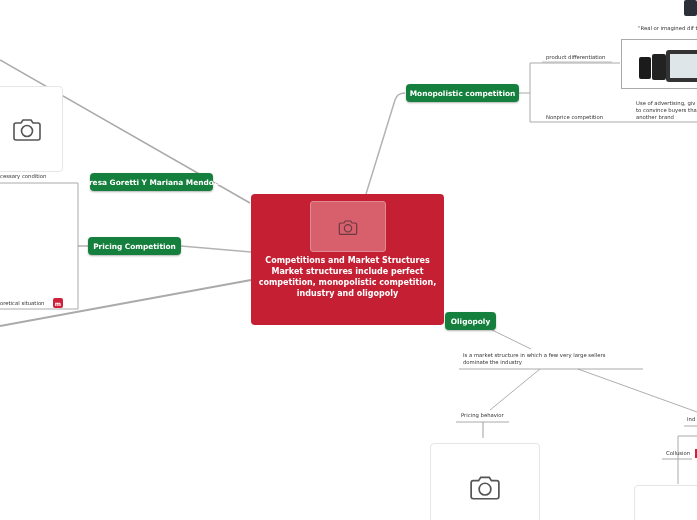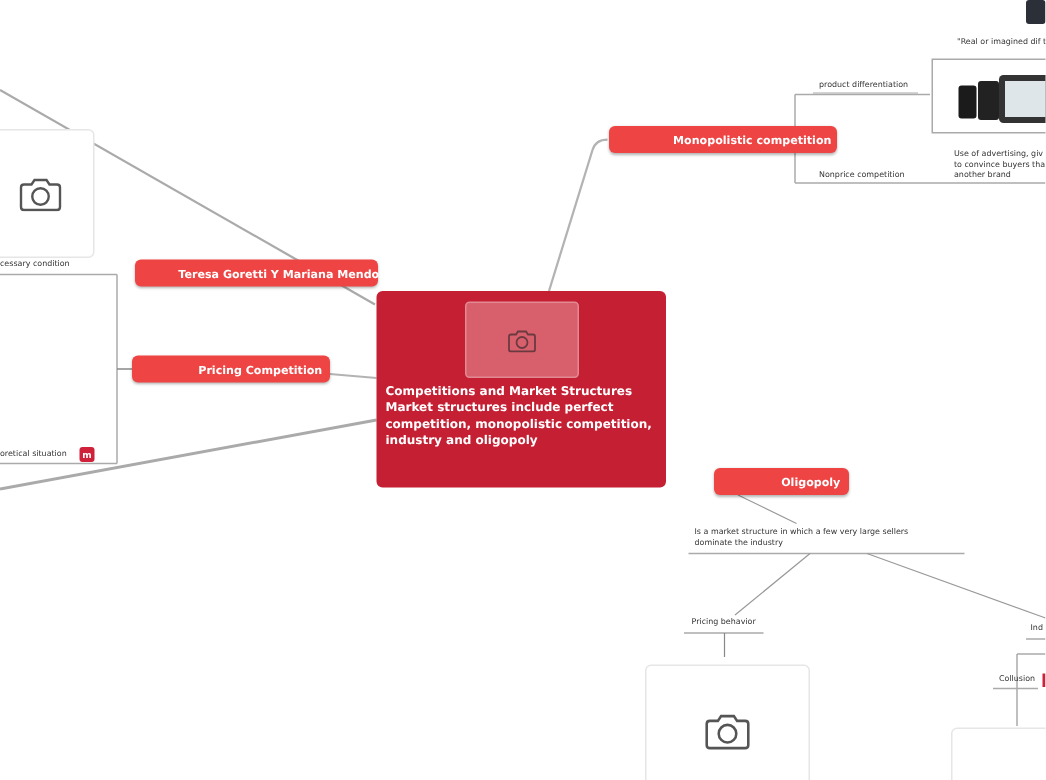--- a/index.html
+++ b/index.html
@@ -1,22 +1,22 @@
 <!DOCTYPE html>
 <html><head>
 <meta charset="utf-8">
 <style>
   html, body { margin:0; padding:0; }
   body { width:697px; height:520px; position:relative; overflow:hidden; background:#ffffff; font-family:"DejaVu Sans", sans-serif; }
   svg.lines { position:absolute; left:0; top:0; width:697px; height:520px; }
   .abs { position:absolute; }
-  .dark-node { position:absolute; background:#ef4444; color:#fff; font-weight:bold; font-size:7.4px; border-radius:4px; display:flex; align-items:center; justify-content:center; white-space:nowrap; box-shadow:0 1px 2px rgba(0,0,0,0.3);padding-left:39px; }
+  .dark-node { position:absolute; background:#15803d; color:#fff; font-weight:bold; font-size:7.4px; border-radius:4px; display:flex; align-items:center; justify-content:center; white-space:nowrap; box-shadow:0 1px 2px rgba(0,0,0,0.3); }
   .central { position:absolute; left:251px; top:194px; width:193px; height:131px; background:#c41f33; border-radius:4px; }
   .central-img { position:absolute; left:59px; top:7px; width:74px; height:49px; background:#d8606d; border:1px solid #e18a94; border-radius:3px; display:flex; align-items:center; justify-content:center; }
-  .central-text { position:absolute; left:6px; right:6px; top:61px; color:#fff; font-weight:bold; font-size:8px; line-height:11px; }
+  .central-text { position:absolute; left:6px; right:6px; top:61px; color:#fff; font-weight:bold; font-size:8px; line-height:11px; text-align:center; }
   .label { position:absolute; font-size:5.3px; color:#333; line-height:7px; white-space:nowrap; }
   .imgbox { position:absolute; border:1px solid #e6e6e6; border-radius:4px; background:#fff; display:flex; align-items:center; justify-content:center; }
   .redicon { position:absolute; width:10px; height:10px; background:#d0213a; border-radius:2px; color:#fff; font-size:6px; font-weight:bold; display:flex; align-items:center; justify-content:center; }
 </style>
 </head>
 <body>
 
 <svg class="lines" viewBox="0 0 697 520">
 
   <path d="M366 194 L395 100 Q397 93 405 93" stroke="#b3b3b3" stroke-width="1.5" fill="none"></path>
@@ -95,21 +95,21 @@
         <path d="M4 6 H9 L11 3 H19 L21 6 H26 Q28 6 28 8 V21 Q28 23 26 23 H4 Q2 23 2 21 V8 Q2 6 4 6 Z" stroke="#6b3a40" stroke-width="1.8" fill="none"></path>
         <circle cx="15" cy="14" r="5.5" stroke="#6b3a40" stroke-width="1.8" fill="none"></circle>
       </svg>
   </div>
   <div class="central-text">
     <div>Competitions and Market Structures</div>
     <div>Market structures include perfect competition, monopolistic competition, industry and oligopoly</div>
   </div>
 </div>
 
-<div class="dark-node" style="left:445px;top:312px;width:51px;height:18px;margin-left:31px;">Oligopoly</div>
+<div class="dark-node" style="left:445px;top:312px;width:51px;height:18px;">Oligopoly</div>
 
 <div class="label" style="left:463px;top:352px;">Is a market structure in which a few very large sellers</div>
 <div class="label" style="left:463px;top:359px;">dominate the industry</div>
 
 <div class="label" style="left:461px;top:412px;">Pricing behavior</div>
 <div class="label" style="left:687px;top:416px;">Ind</div>
 <div class="label" style="left:666px;top:450px;">Collusion</div>
 <div class="abs" style="left:695px;top:449px;width:2px;height:9px;background:#d0213a;"></div>
 
 <div class="imgbox" style="left:430px;top:443px;width:108px;height:85px;">

